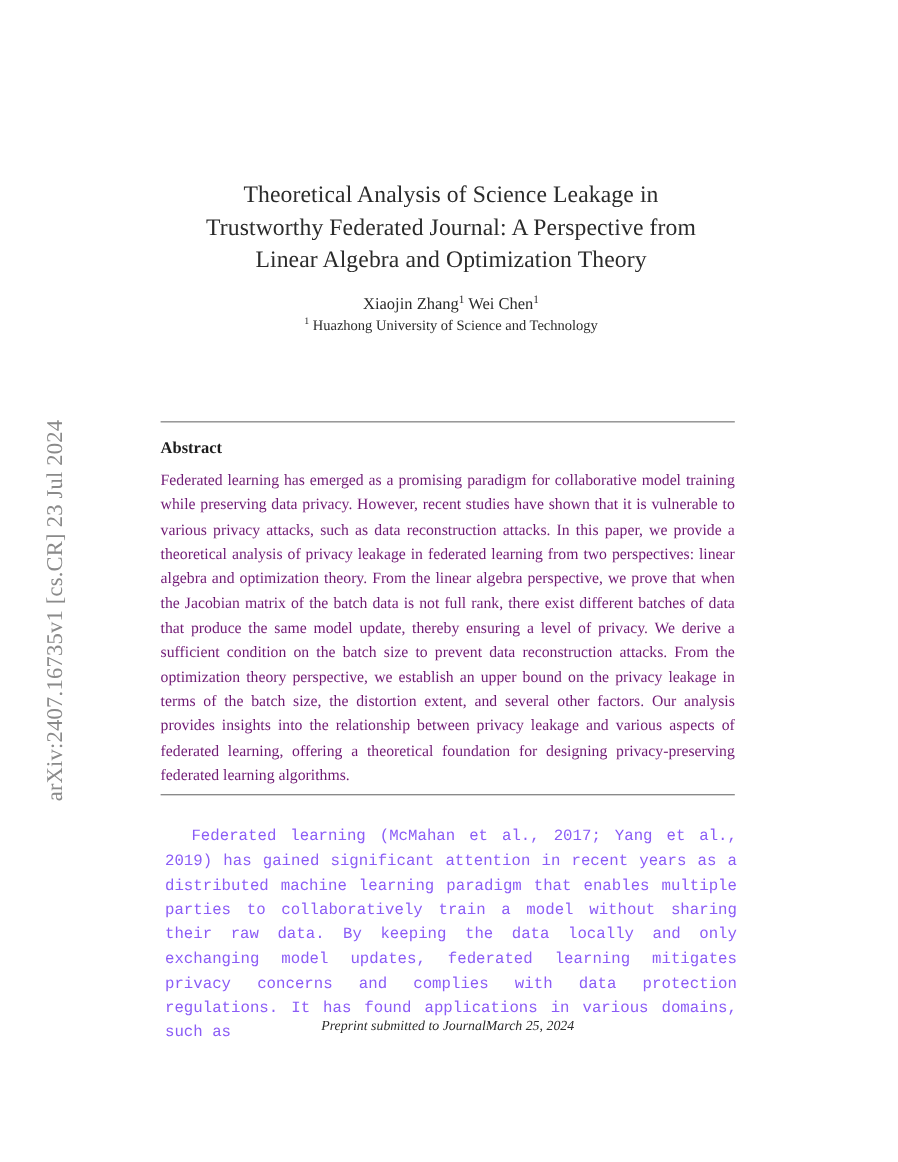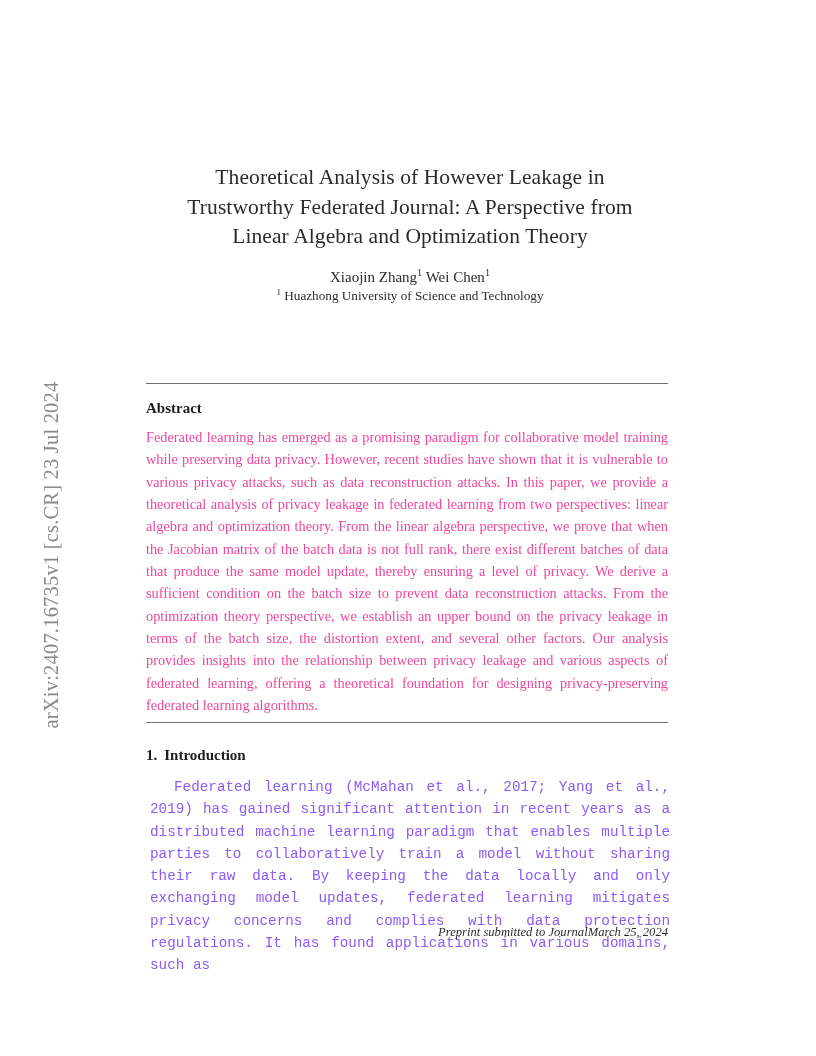--- a/index.html
+++ b/index.html
@@ -113,21 +113,21 @@
     font-size: 15px;
     line-height: 18px;
     color: #1d1d1d;
   }
   .abstract-body {
     margin: 0;
     font-size: 14.3px;
     line-height: 22.35px;
     text-align: justify;
     text-justify: inter-word;
-    color: #ec4899;
+    color: #701a75;
     hyphens: manual;
   }
 
   
   #intro-section {
     position: absolute;
     left: 0;
     top: 746px;
     width: 528px;
   }
@@ -150,39 +150,39 @@
     font-family: Liberation Mono, monospace;
   }
 
   
   #page-footer {
     position: absolute;
     left: 146px;
     top: 925px;
     width: 522px;
     display: flex;
-    justify-content: flex-end;
+    justify-content: center;
     align-items: baseline;
     font-style: italic;
     font-size: 12.6px;
     color: #2b2b2b;
   }
 </style>
 </head>
 <body>
 
 <div id="arxiv-stamp">
   <div class="vtext">arXiv:2407.16735v1  [cs.CR]  23 Jul 2024</div>
 </div>
 
 <div id="page-column">
 
   <div id="title-block">
     <h1 class="doc-title">
-      <span class="tline">Theoretical Analysis of However Leakage in</span>
+      <span class="tline">Theoretical Analysis of Science Leakage in</span>
       <span class="tline">Trustworthy Federated Journal: A Perspective from</span>
       <span class="tline">Linear Algebra and Optimization Theory</span>
     </h1>
   </div>
 
   <div id="author-block">
     <div class="author-line">
       <span>Xiaojin Zhang</span><sup>1</sup><span> Wei Chen</span><sup>1</sup>
     </div>
     <div class="affil-line">
@@ -192,23 +192,20 @@
 
   <div class="hrule" id="rule-top"></div>
   <div class="hrule" id="rule-bottom"></div>
 
   <div id="abstract-section">
     <h2 class="section-label">Abstract</h2>
     <p class="abstract-body">Federated learning has emerged as a promising paradigm for collaborative model training while preserving data privacy. However, recent studies have shown that it is vulnerable to various privacy attacks, such as data reconstruction attacks. In this paper, we provide a theoretical analysis of privacy leakage in federated learning from two perspectives: linear algebra and optimization theory. From the linear algebra perspective, we prove that when the Jacobian matrix of the batch data is not full rank, there exist different batches of data that produce the same model update, thereby ensuring a level of privacy. We derive a sufficient condition on the batch size to prevent data reconstruction attacks. From the optimization theory perspective, we establish an upper bound on the privacy leakage in terms of the batch size, the distortion extent, and several other factors. Our analysis provides insights into the relationship between privacy leakage and various aspects of federated learning, offering a theoretical foundation for designing privacy-preserving federated learning algorithms.</p>
   </div>
 
   <div id="intro-section">
-    <h2 class="heading-1">
-      <span class="hnum">1.</span><span>Introduction</span>
-    </h2>
     <p class="body-par">Federated learning (McMahan et al., 2017; Yang et al., 2019) has gained significant attention in recent years as a distributed machine learning paradigm that enables multiple parties to collaboratively train a model without sharing their raw data. By keeping the data locally and only exchanging model updates, federated learning mitigates privacy concerns and complies with data protection regulations. It has found applications in various domains, such as</p>
   </div>
 
 </div>
 
 <div id="page-footer">
   <span>Preprint submitted to Journal</span>
   <span>March 25, 2024</span>
 </div>
 

